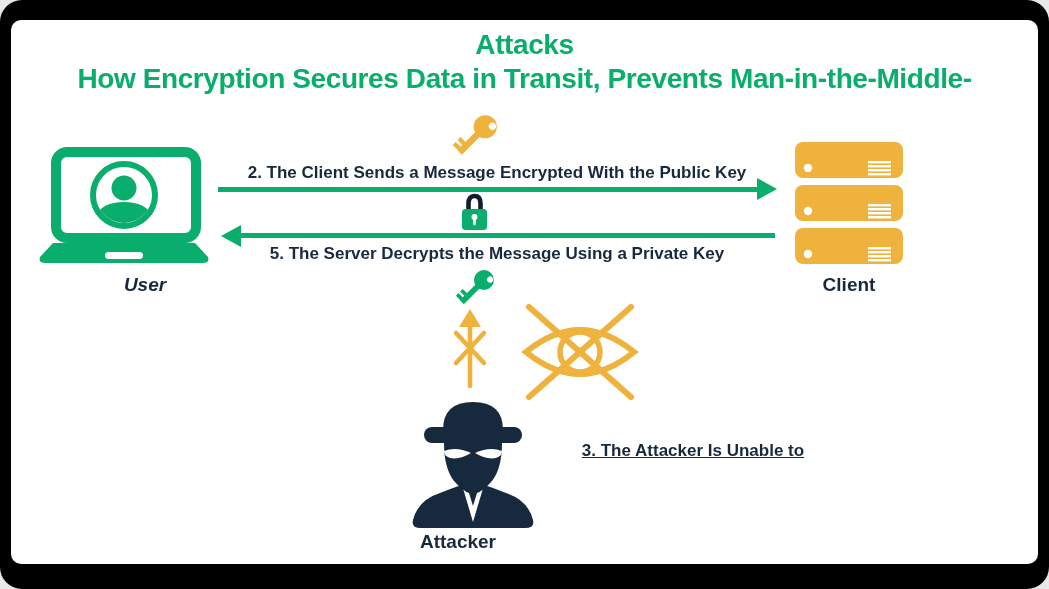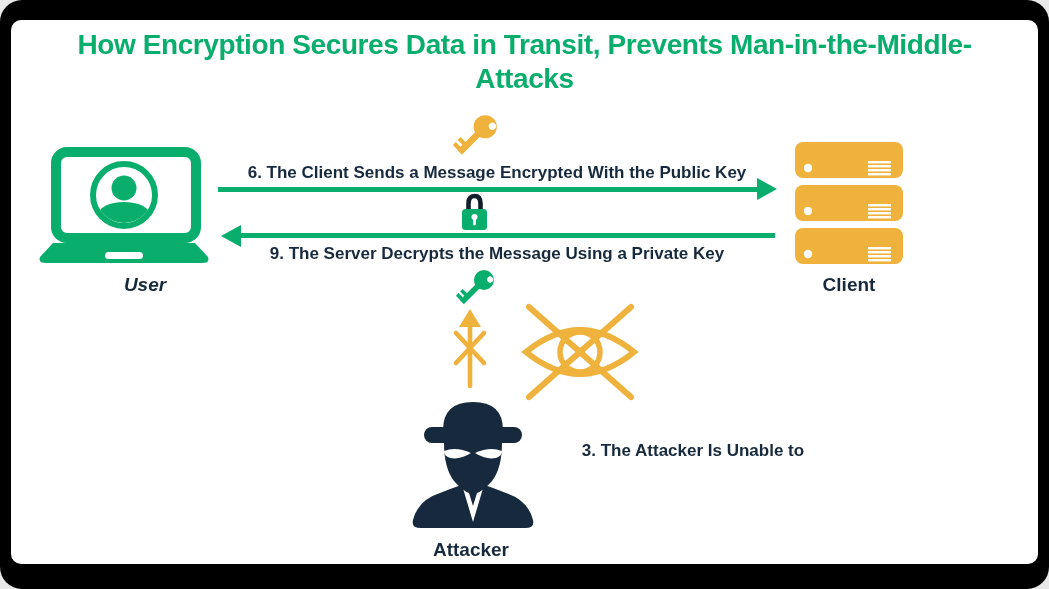--- a/index.html
+++ b/index.html
@@ -44,22 +44,22 @@
   }
   svg{display:block;overflow:visible;}
 </style>
 </head>
 <body>
 
 <div class="frame">
   <div class="canvas"></div>
 
   <div class="abs title">
+    <span>Attacks</span>
     <span>How Encryption Secures Data in Transit, Prevents Man-in-the-Middle-</span>
-    <span>Attacks</span>
   </div>
 
   <div class="abs" style="left:38px;top:147px;">
     <svg width="172" height="122" viewBox="0 0 172 122">
       <defs>
         <clipPath id="avclip">
             <circle cx="86" cy="48" r="28"></circle>
           </clipPath>
       </defs>
       <rect x="18" y="5" width="140" height="86" rx="11" fill="#fff" stroke="var(--green)" stroke-width="10"></rect>
@@ -104,36 +104,36 @@
     <svg width="58" height="58" viewBox="0 0 80 80">
       <g transform="rotate(45 40 40)" fill="var(--yellow)">
         <circle cx="40" cy="22" r="16"></circle>
         <rect x="35.5" y="32" width="9" height="40"></rect>
         <rect x="26" y="56" width="10" height="6"></rect>
         <rect x="26" y="65.5" width="10" height="6"></rect>
         <circle cx="46.5" cy="14.5" r="5" fill="#fff"></circle>
       </g>
     </svg>
   </div>
-  <div class="abs step-label" style="left:218px;top:162px;width:558px;">6. The Client Sends a Message Encrypted With the Public Key</div>
+  <div class="abs step-label" style="left:218px;top:162px;width:558px;">2. The Client Sends a Message Encrypted With the Public Key</div>
   <div class="abs arrow-line" style="left:218px;top:187px;width:542px;"></div>
   <div class="abs arrow-head-right" style="left:757px;top:178px;"></div>
 
   <div class="abs" style="left:459px;top:191px;">
     <svg width="31" height="41" viewBox="0 0 31 41">
       <path d="M9.5,20 V12.5 Q9.5,5 15.5,5 Q21.5,5 21.5,12.5 V20" fill="none" stroke="var(--shackle)" stroke-width="4.6"></path>
       <rect x="3" y="18" width="25" height="21" rx="3.5" fill="var(--green)"></rect>
       <circle cx="15.5" cy="26" r="3" fill="#fff"></circle>
       <rect x="14.1" y="27" width="2.8" height="7.5" rx="1.4" fill="#fff"></rect>
     </svg>
   </div>
 
   <div class="abs arrow-head-left" style="left:221px;top:225px;"></div>
   <div class="abs arrow-line" style="left:241px;top:233px;width:534px;"></div>
-  <div class="abs step-label" style="left:218px;top:243px;width:558px;">9. The Server Decrypts the Message Using a Private Key</div>
+  <div class="abs step-label" style="left:218px;top:243px;width:558px;">5. The Server Decrypts the Message Using a Private Key</div>
 
   <div class="abs" style="left:451px;top:263px;">
     <svg width="50" height="50" viewBox="0 0 80 80">
       <g transform="rotate(45 40 40)" fill="var(--green)">
         <circle cx="40" cy="22" r="16"></circle>
         <rect x="35.5" y="32" width="9" height="40"></rect>
         <rect x="26" y="56" width="10" height="6"></rect>
         <rect x="26" y="65.5" width="10" height="6"></rect>
         <circle cx="46.5" cy="14.5" r="5" fill="#fff"></circle>
       </g>
@@ -170,18 +170,18 @@
         <rect x="14" y="31" width="98" height="16" rx="8"></rect>
         <path d="M34,47 L92,47 Q92,72 82,85 Q73,95 67,97 L63,110 L59,97 Q53,95 44,85 Q34,72 34,47 Z"></path>
         <path d="M3,124 Q8,104 30,97 Q45,91 52,89 L63,126 L74,89 Q81,91 96,97 Q118,104 123,124 Q125,132 115,132 L11,132 Q1,132 3,124 Z"></path>
       </g>
       <g fill="#fff">
         <path d="M34,55 Q46,50 61,57 Q50,64 40,62 Q34,60 34,55 Z"></path>
         <path d="M92,55 Q80,50 65,57 Q76,64 86,62 Q92,60 92,55 Z"></path>
       </g>
     </svg>
   </div>
-  <div class="abs node-label" style="left:391px;top:531px;width:160px;margin-top:8px;">Attacker</div>
+  <div class="abs node-label" style="left:378px;top:531px;width:160px;">Attacker</div>
 
-  <div class="abs step-label" style="left:577px;top:440px;width:232px;">
+  <div class="abs step-label" style="left:577px;top:440px;width:232px;text-decoration:underline;">
     <span style="display:block">3. The Attacker Is Unable to</span>
   </div>
 </div>
 
 </body></html>

